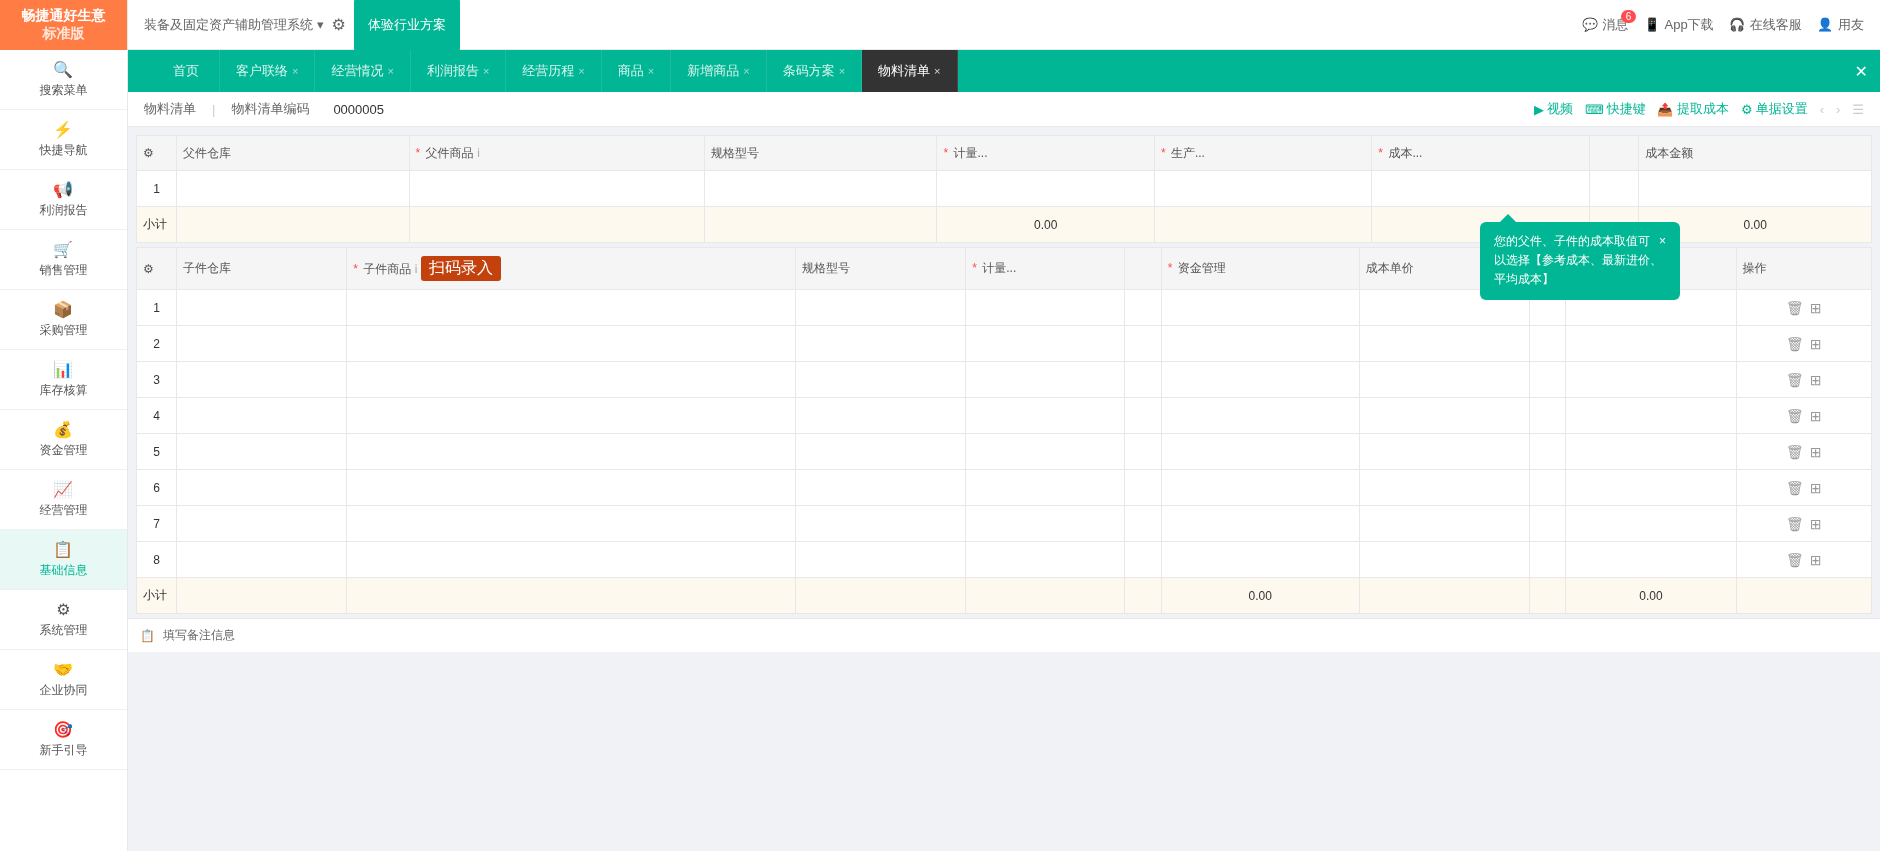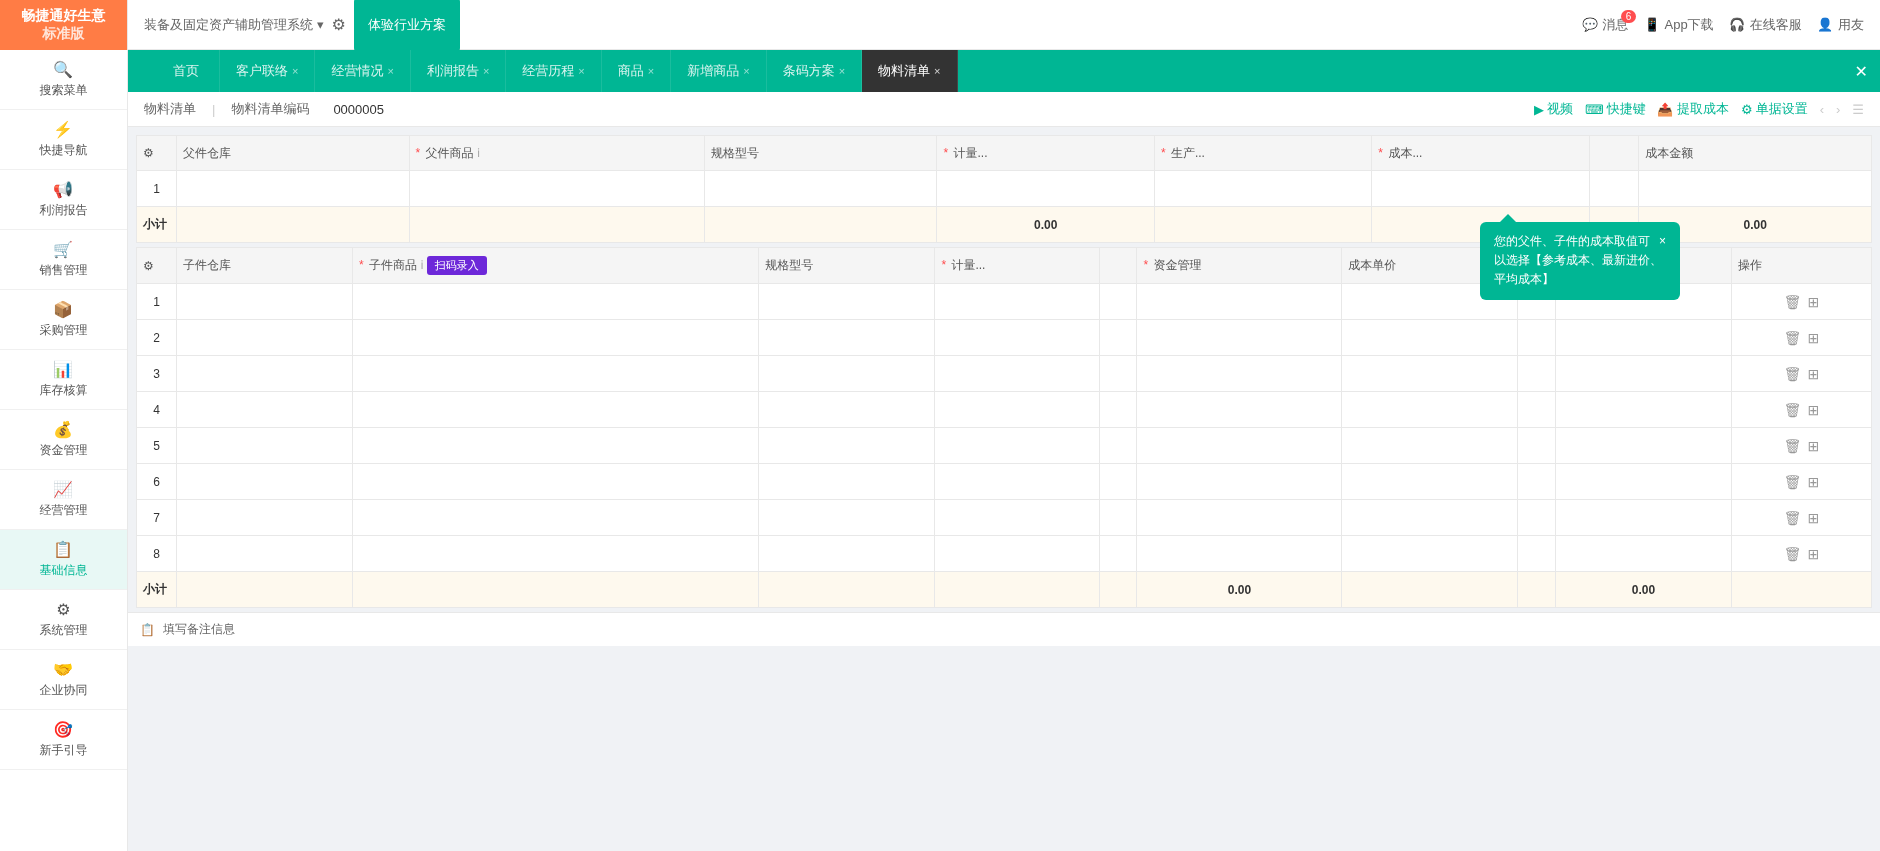--- a/index.html
+++ b/index.html
@@ -215,33 +215,33 @@
       white-space: nowrap;
     }
     .data-table td {
       border: 1px solid #e8e8e8;
       padding: 4px 6px;
       height: 36px;
       color: #333;
     }
     .data-table .subtotal-row td {
       background: #fef9ee;
-      font-weight: bold;
+      font-weight: normal;
       color: #333;
     }
     .required-star { color: #ff4d4f; margin-right: 2px; }
     .col-settings { width: 36px; text-align: center; }
     .col-num { width: 40px; text-align: center; color: #999; }
     .scan-btn {
-      background: #6d28d9;
+      background: #c2410c;
       color: #fff;
       border: none;
       border-radius: 3px;
       padding: 2px 8px;
-      font-size: 11px;
+      font-size: 16px;
       cursor: pointer;
       font-family: Liberation Serif, serif;
     }
     .action-icons {
       display: flex;
       gap: 6px;
       justify-content: center;
     }
     .action-icon {
       cursor: pointer;

